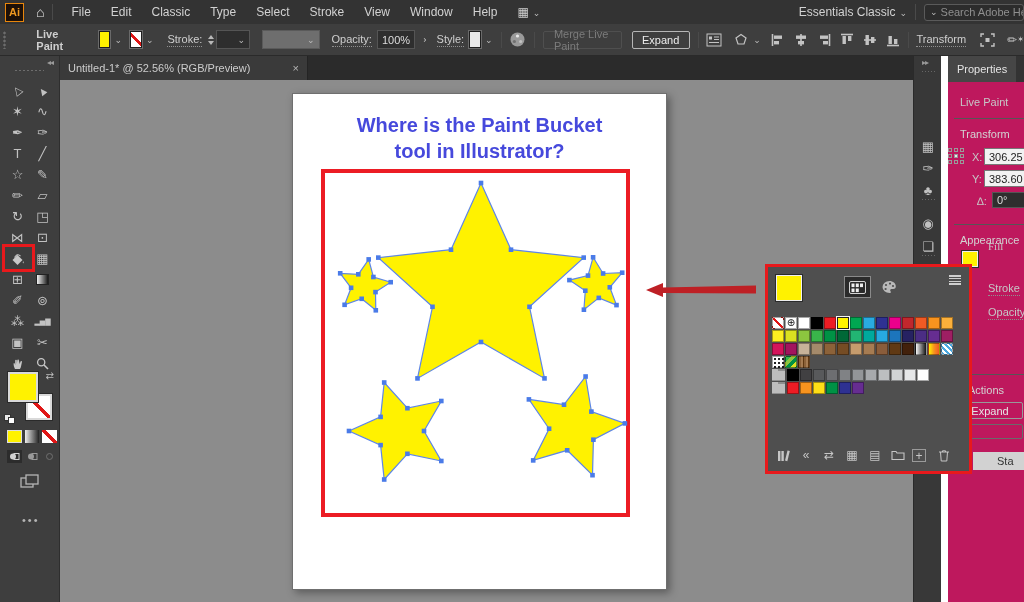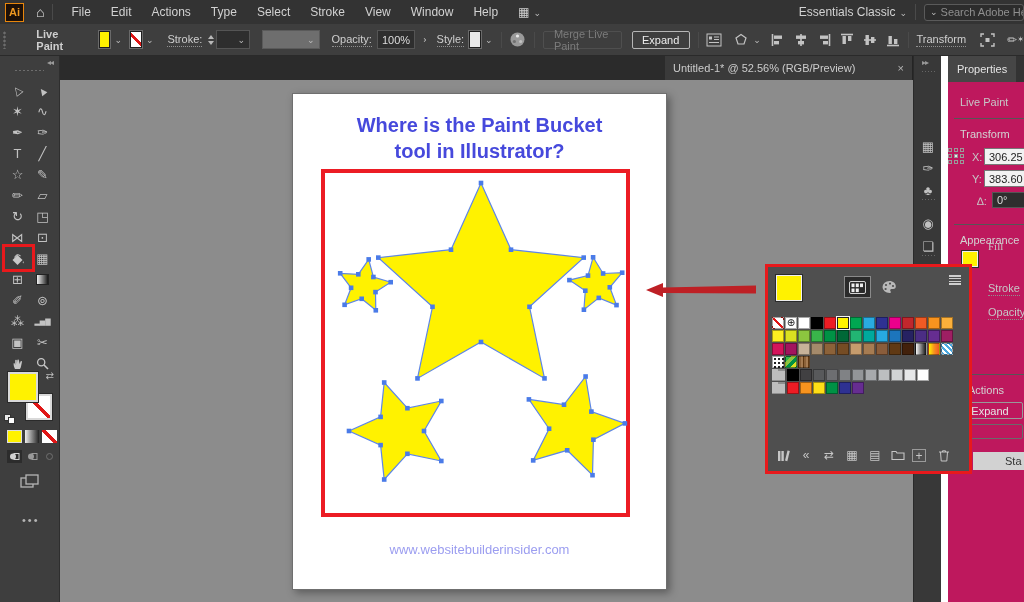--- a/index.html
+++ b/index.html
@@ -59,21 +59,21 @@
   #fs-swap { position:absolute; right:0; top:-2px; color:#bdbdbd; font-size:10px; }
   #fs-default { position:absolute; left:-4px; bottom:0px; width:11px; height:10px; }
   #fs-default .f { position:absolute; left:0; top:0; width:7px; height:7px; background:#e8e8e8; border:1px solid #333; }
   #fs-default .s { position:absolute; right:0; bottom:0; width:7px; height:7px; background:#fff; border:1px solid #333; }
   .mode-row { position:absolute; left:7px; width:50px; display:flex; gap:3px; }
   .mode-btn { width:15px; height:13px; display:flex; align-items:center; justify-content:center; }
   #toolbar .dots { position:absolute; left:22px; top:458px; color:#b5b5b5; letter-spacing:2px; font-size:11px; }
   #screen-mode { position:absolute; left:20px; top:418px; }
 
   
-  #tabstrip { left:60px; top:56px; width:853px; height:24px; background:#2b2b2b; display:flex; z-index:5;justify-content:flex-end; }
+  #tabstrip { left:60px; top:56px; width:853px; height:24px; background:#2b2b2b; display:flex; z-index:5; }
   #doctab { width:248px; height:24px; background:#3a3a3a; display:flex; align-items:center; padding:0 8px; color:#cccccc; font-size:11px; border-right:1px solid #242424; }
   #doctab .close { margin-left:auto; color:#b5b5b5; font-size:11px; }
   #canvas { left:60px; top:80px; width:853px; height:522px; background:#8c8c8c; overflow:hidden; z-index:1; }
   #artboard { position:absolute; left:232px; top:13px; width:375px; height:497px; background:#ffffff; border:1px solid #6f6f6f; box-shadow:3px 3px 8px rgba(0,0,0,.35); }
   #art-title { position:absolute; left:0; top:18px; width:100%; text-align:center; font-weight:bold; font-size:20px; line-height:26px; color:var(--title-blue,#4649dc); }
   #art-url { position:absolute; left:0; top:448px; width:100%; text-align:center; font-size:13px; color:var(--lavender,#9b9df0); }
   #red-rect { position:absolute; left:28px; top:75px; width:309px; height:348px; border:4px solid var(--artwork-red,#ec1c24); }
 
   #vector-layer { left:0; top:0; width:1024px; height:602px; z-index:20; pointer-events:none; }
 
@@ -114,37 +114,37 @@
   .prop-label { position:absolute; color:#c7c7c7; font-size:11px; }
   .prop-head { position:absolute; color:#d3d3d3; font-size:11px; }
   .hsep { position:absolute; left:6px; width:71px; height:1px; background:#565656; }
   .winput { position:absolute; height:17px; background:#f2f2f2; color:#1c1c1c; font-size:11px; display:flex; align-items:center; padding:0 4px; border:1px solid #777; }
   .dinput { position:absolute; height:16px; background:#2e2e2e; color:#dcdcdc; font-size:11px; display:flex; align-items:center; padding:0 4px; border:1px solid #555; }
   #refpoint { position:absolute; left:948px; top:148px; width:18px; height:18px; display:grid; grid-template-columns:repeat(3,4px); grid-template-rows:repeat(3,4px); gap:2px; z-index:7; }
   #refpoint i { border:1px solid #9a9a9a; display:block; }
   #refpoint i.on { background:#e8e8e8; }
   .qbtn { position:absolute; border:1px solid #999; border-radius:2px; color:#e6e6e6; font-size:11px; display:flex; align-items:center; justify-content:center; }
   #bottom-bar { position:absolute; left:973px; top:452px; width:51px; height:18px; background:#d2d2d2; color:#333; font-size:11px; display:flex; align-items:center; z-index:6; }
-  #bottom-bar span { margin-left:32px; }
+  #bottom-bar span { margin-left:24px; }
 
   .fill-chip { width:16px; height:16px; background:#FFF200; border:1px solid #efefef; box-shadow:0 0 0 1px #2c2c2c; }
 </style>
 </head>
 <body>
 
 <div id="stage">
 
   <div id="menubar" class="abs">
     <div id="ai-logo">Ai</div>
     <span id="home-icon">⌂</span>
     <span class="vsep"></span>
     <div id="menu-items" class="row">
         <span class="menu-item">File</span>
         <span class="menu-item">Edit</span>
-        <span class="menu-item">Actions</span>
+        <span class="menu-item">Classic</span>
         <span class="menu-item">Type</span>
         <span class="menu-item">Select</span>
         <span class="menu-item">Stroke</span>
         <span class="menu-item">View</span>
         <span class="menu-item">Window</span>
         <span class="menu-item">Help</span>
       </div>
     <span id="layout-switch">▦<span class="chev">⌄</span></span>
     <span id="workspace"><span>Essentials Classic</span><span class="chev">⌄</span></span>
     <span class="vsep"></span>
@@ -460,21 +460,20 @@
     </div>
   </div>
 
   <div id="canvas" class="abs">
     <div id="artboard">
       <div id="art-title">
         <div>Where is the Paint Bucket</div>
         <div>tool in Illustrator?</div>
       </div>
       <div id="red-rect"></div>
-      <div id="art-url">www.websitebuilderinsider.com</div>
     </div>
   </div>
 
   <svg id="vector-layer" class="abs" viewBox="0 0 1024 602">
     <g stroke="#5e86e8" stroke-width="1.2" fill="#FFF200">
       <polygon class="star" points="368.7,259.4 373.4,277.0 390.7,282.2 375.5,292.1 375.8,310.3 361.7,298.8 344.6,304.8 351.1,287.8 340.2,273.3 358.3,274.3"></polygon>
       <polygon class="star" points="593.1,257.3 603.1,273.5 622.2,272.7 609.8,287.3 616.5,305.1 598.8,297.9 583.9,309.7 585.3,290.7 569.4,280.1 588.0,275.6"></polygon>
       <polygon class="star" points="481,183 511.0,249.7 583.7,257.6 529.5,306.8 544.5,378.4 481,342 417.5,378.4 432.5,306.8 378.3,257.6 451.0,249.7"></polygon>
       <polygon class="star" points="384.2,382.5 407.4,408.2 441.3,401.0 424,431 441.3,461.0 407.4,453.8 384.2,479.5 380.6,445.1 349,431 380.6,416.9"></polygon>
       <polygon class="star" points="585.6,376.5 591.4,411.6 624.9,423.4 593.4,439.7 592.5,475.2 567.2,450.3 533.2,460.4 549.1,428.7 528.9,399.4 564.0,404.7"></polygon>

